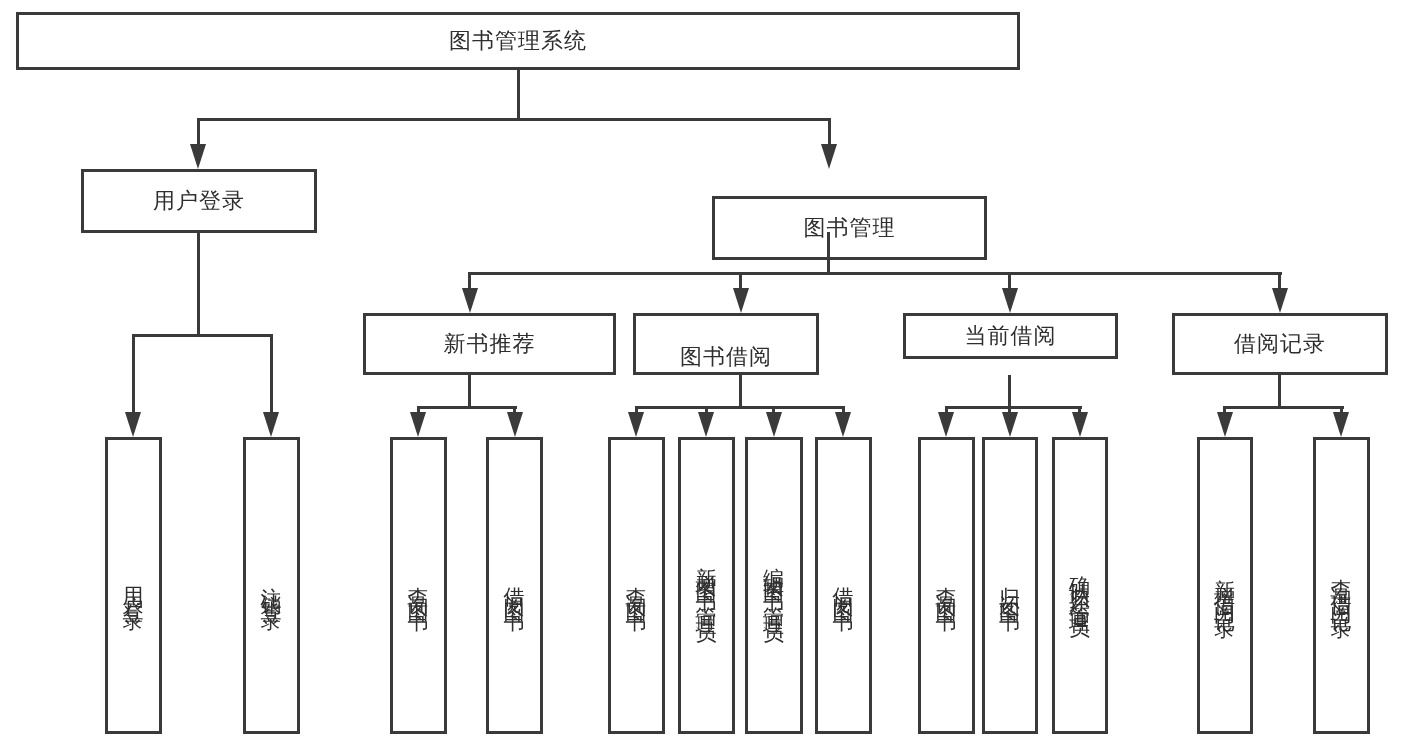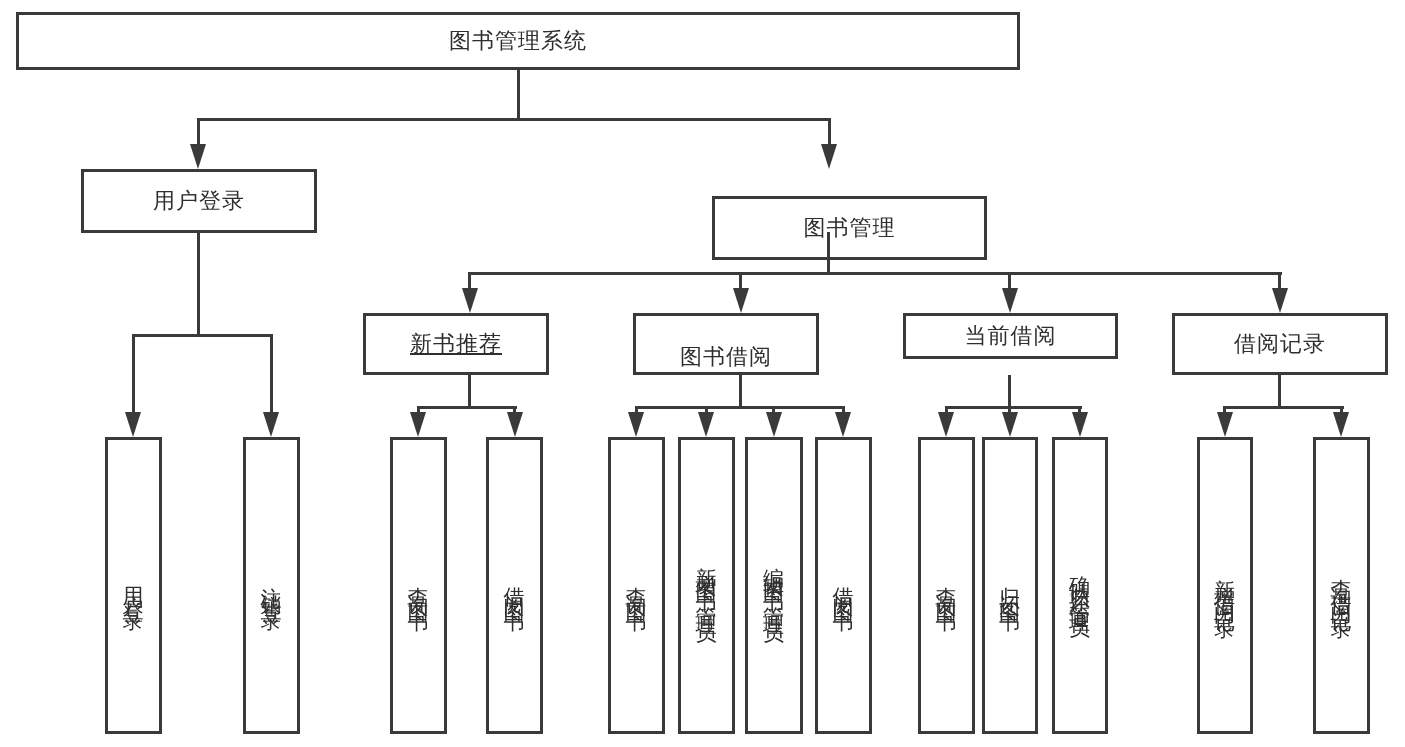--- a/index.html
+++ b/index.html
@@ -87,21 +87,21 @@
   <div class="hline" style="left:468px;top:272px;width:814px;"></div>
   <div class="vline" style="left:468px;top:272px;height:20px;"></div>
   <div class="arrow" style="left:462px;top:288px;"></div>
   <div class="vline" style="left:739px;top:272px;height:20px;"></div>
   <div class="arrow" style="left:733px;top:288px;"></div>
   <div class="vline" style="left:1008px;top:272px;height:20px;"></div>
   <div class="arrow" style="left:1002px;top:288px;"></div>
   <div class="vline" style="left:1278px;top:272px;height:20px;"></div>
   <div class="arrow" style="left:1272px;top:288px;"></div>
 
-  <div class="box hbox" style="left:363px;top:313px;width:186px;height:62px;text-decoration:underline;">
+  <div class="box hbox" style="left:363px;top:313px;width:253px;height:62px;">
     <span>新书推荐</span>
   </div>
   <div class="box hbox" style="left:633px;top:313px;width:186px;height:62px;align-items:flex-end;">
     <span>图书借阅</span>
   </div>
   <div class="box hbox" style="left:903px;top:313px;width:215px;height:46px;">
     <span>当前借阅</span>
   </div>
   <div class="box hbox" style="left:1172px;top:313px;width:216px;height:62px;">
     <span>借阅记录</span>

